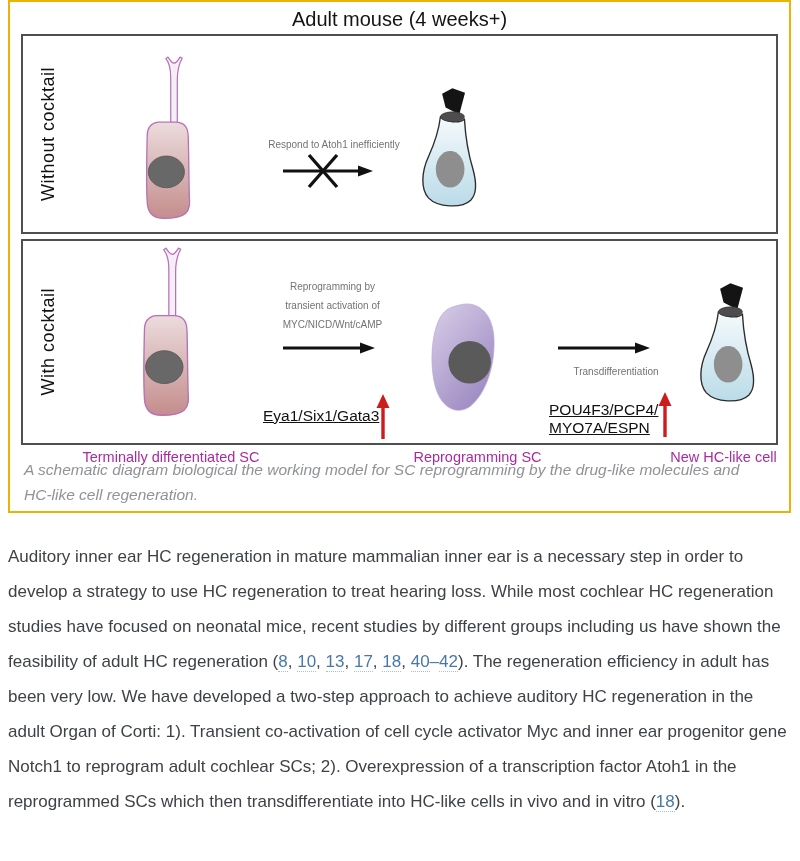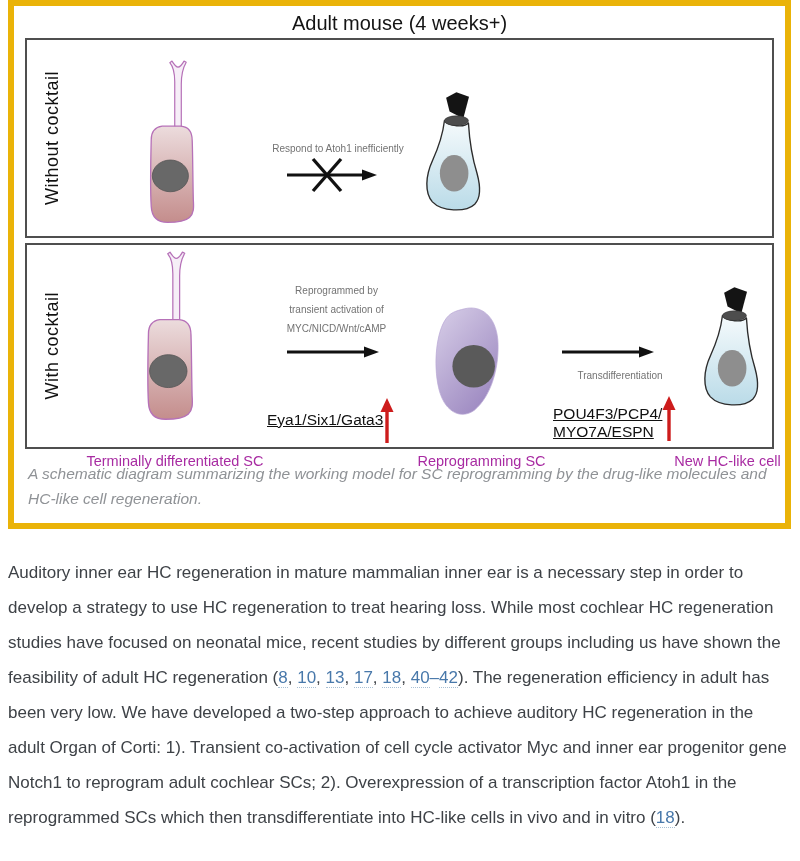--- a/index.html
+++ b/index.html
@@ -1,18 +1,18 @@
 <!DOCTYPE html>
 <html><head>
 <meta charset="utf-8">
 <style>
   html,body{margin:0;padding:0;background:#ffffff;width:800px;height:861px;overflow:hidden;
     font-family:"Liberation Sans","DejaVu Sans",sans-serif;}
-  .figure-box{position:relative;margin:0 7px 0 8px;width:783px;border:6px solid #eab308;
-    background:#fff;padding-bottom:10px;box-sizing:border-box;}
+  .figure-box{position:relative;margin:0 7px 0 8px;width:783px;border:2px solid #eab308;
+    background:#fff;padding-bottom:2px;box-sizing:border-box;}
   .fig-title{text-align:center;font-size:20px;color:#141414;margin:6px 0 4px 0;line-height:22px;}
   .panel{position:relative;margin:0 11px;height:200px;border:2px solid #4f4f4f;background:#fff;box-sizing:border-box;}
   .panel.p2{height:206px;margin-top:5px;}
   .side-label{position:absolute;left:8px;top:0;height:100%;display:flex;align-items:center;justify-content:center;width:34px;}
   .side-label span{writing-mode:vertical-rl;transform:rotate(180deg);font-size:18px;color:#111;letter-spacing:.5px;white-space:nowrap;}
   .abs{position:absolute;}
   .dlabel{font-size:14.5px;color:#a82ba2;text-align:center;line-height:16px;white-space:nowrap;margin-top:28px;}
   .dtext{font-size:10px;color:#737373;text-align:center;line-height:19px;}
   .genes{font-size:15.5px;color:#111;line-height:17.5px;white-space:nowrap;text-decoration:underline;}
   .caption{font-style:italic;font-size:15.5px;color:#8f9296;line-height:25px;margin:12px 14px 2px 14px;max-width:745px;}
@@ -80,21 +80,21 @@
     </div>
 
     <svg class="abs" style="left:114px;top:6px" width="58" height="170" viewBox="0 0 100 300">
       <path d="M55 124 L55 40 C55 24 52 12 46 5 L50 2 C55 10 58 13 61 13 C64 13 68 9 72 2 L76 4 C69 16 67 28 67 44 L67 124" fill="#f6eef7" stroke="#b671b8" stroke-width="2.2" stroke-linejoin="round"></path>
       <path d="M32 121 C18 123 12 132 12 146 C11 186 10 236 12 268 C13 288 24 297 42 297 C58 297 74 295 82 288 C90 281 90 270 89 256 C88 216 88 176 87 148 C87 132 80 122 66 121 Z" fill="url(#scGrad)" stroke="#b671b8" stroke-width="2.4" stroke-linejoin="round"></path>
       <ellipse cx="47" cy="212" rx="33" ry="29" fill="#686868" stroke="#575757" stroke-width="1.5"></ellipse>
     </svg>
     <div class="abs dlabel" style="left:33px;top:180px;width:230px">Terminally differentiated SC</div>
 
     <div class="abs dtext" style="left:212px;top:36px;width:195px">
-      <div>Reprogrammed by</div>
+      <div>Reprogramming by</div>
       <div>transient activation of</div>
       <div>MYC/NICD/Wnt/cAMP</div>
     </div>
     <svg class="abs" style="left:258px;top:100px" width="96" height="14" viewBox="0 0 96 14">
       <line x1="2" y1="7" x2="80" y2="7" stroke="#111" stroke-width="2.8"></line>
       <polygon points="79,1.5 94,7 79,12.5" fill="#111"></polygon>
     </svg>
     <div class="abs genes" style="left:240px;top:166px">Eya1/Six1/Gata3</div>
     <svg class="abs" style="left:352px;top:152px" width="16" height="48" viewBox="0 0 16 48">
       <line x1="8" y1="46" x2="8" y2="12" stroke="#cd1c1c" stroke-width="3.4"></line>
@@ -123,16 +123,16 @@
 
     <svg class="abs" style="left:664px;top:42px" width="80" height="126" viewBox="0 0 140 220">
       <polygon points="64,34 58,10 76,0 98,8 88,46" fill="#141414"></polygon>
       <path d="M55 50 C52 76 44 98 34 120 C22 146 20 176 34 192 C50 209 92 211 108 196 C120 184 118 164 112 142 C104 116 99 88 97 54 C90 62 64 60 55 50 Z" fill="url(#hcGrad)" stroke="#2c2c2c" stroke-width="2.4" stroke-linejoin="round"></path>
       <ellipse cx="76" cy="50" rx="21" ry="8.5" fill="#4d4d4d" stroke="#333" stroke-width="1"></ellipse>
       <ellipse cx="72" cy="142" rx="25" ry="32" fill="#8e8e8e"></ellipse>
     </svg>
     <div class="abs dlabel" style="left:643px;top:180px;width:115px">New HC-like cell</div>
   </div>
 
-  <div class="caption">A schematic diagram summarizing the working model for SC reprogramming by the drug-like molecules and HC-like cell regeneration.</div>
+  <div class="caption">A schematic diagram biological the working model for SC reprogramming by the drug-like molecules and HC-like cell regeneration.</div>
 </div>
 
 <p class="body-text" id="paragraph"><span class="text">Auditory inner ear HC regeneration in mature mammalian inner ear is a necessary step in order to develop a strategy to use HC regeneration to treat hearing loss. While most cochlear HC regeneration studies have focused on neonatal mice, recent studies by different groups including us have shown the feasibility of adult HC regeneration (</span><a class="link">8</a><span class="text">, </span><a class="link">10</a><span class="text">, </span><a class="link">13</a><span class="text">, </span><a class="link">17</a><span class="text">, </span><a class="link">18</a><span class="text">, </span><a class="link">40</a><span class="dash">–</span><a class="link">42</a><span class="text">). The regeneration efficiency in adult has been very low. We have developed a two-step approach to achieve auditory HC regeneration in the adult Organ of Corti: 1). Transient co-activation of cell cycle activator </span><span class="italic">Myc</span><span class="text"> and inner ear progenitor gene </span><span class="italic">Notch1</span><span class="text"> to reprogram adult cochlear SCs; 2). Overexpression of a transcription factor </span><span class="italic">Atoh1</span><span class="text"> in the reprogrammed SCs which then transdifferentiate into HC-like cells in vivo and in vitro (</span><a class="link">18</a><span class="text">).</span></p>
 
 </body></html>

